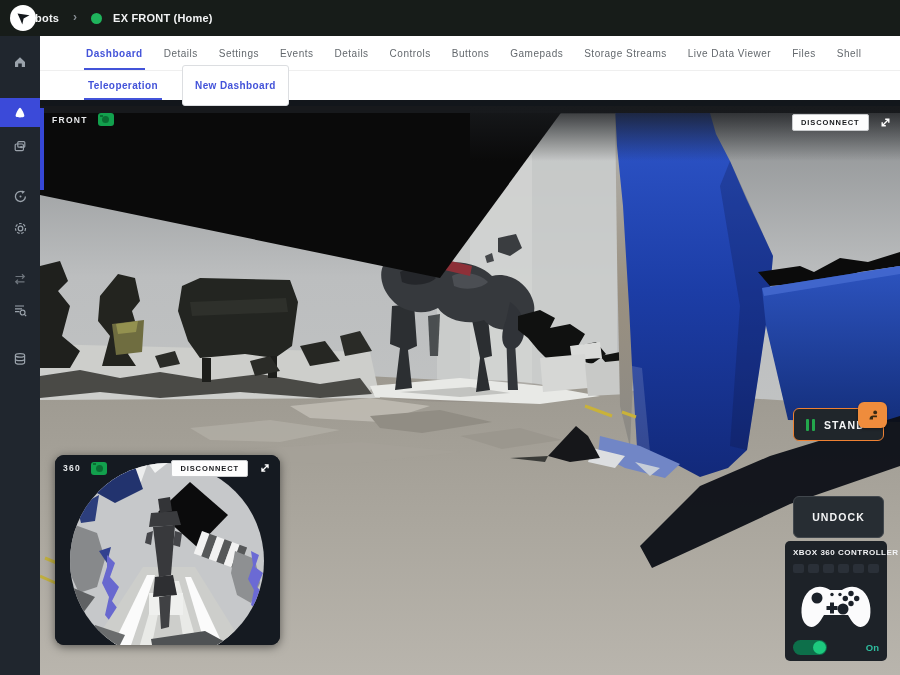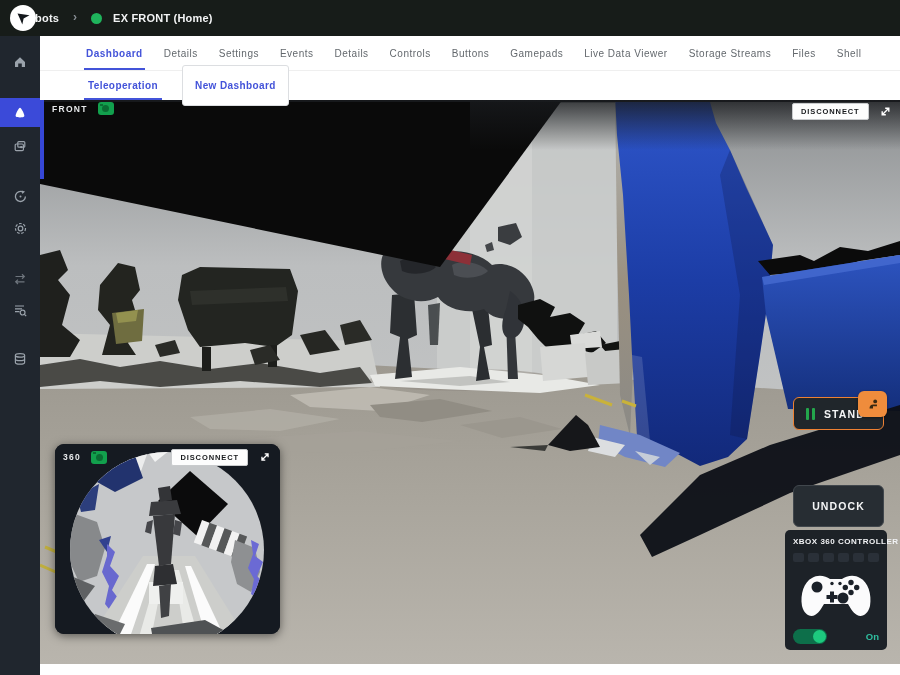--- a/index.html
+++ b/index.html
@@ -32,21 +32,21 @@
   .tab.active{color:#4353d9;font-weight:bold;box-shadow:inset 0 -2px 0 #4353d9;}
   .subtabrow{position:absolute;left:40px;top:71px;width:860px;height:29px;background:#fff;
     display:flex;align-items:center;padding-left:44px;z-index:20;}
   .subtab{height:29px;display:flex;align-items:center;font-size:10px;font-weight:bold;letter-spacing:.4px;
     color:#4353d9;box-shadow:inset 0 -2px 0 #4353d9;padding:0 4px;}
   .newdash{margin-left:20px;height:41px;border:1px solid #dcdee1;border-radius:3px;background:#fff;
     color:#4353d9;font-size:10px;font-weight:bold;letter-spacing:.4px;padding:0 12px;
     display:flex;align-items:center;cursor:pointer;}
 
   
-  .viewport{position:absolute;left:40px;top:89px;width:860px;height:575px;background:#12161b;z-index:10;}
+  .viewport{position:absolute;left:40px;top:100px;width:860px;height:575px;background:#12161b;z-index:10;}
   .scene{position:absolute;left:0;top:6px;width:860px;height:569px;display:block;}
 
   .overlay-label{position:absolute;display:flex;align-items:center;gap:10px;z-index:14;}
   .view-name{color:#e8eaec;font-size:8.5px;font-weight:bold;letter-spacing:1.3px;}
   .cam-chip{width:16px;height:13px;border-radius:3px;background:#12a04d;position:relative;}
   .cam-chip::before{content:"";position:absolute;left:4.5px;top:3px;width:7px;height:7px;border-radius:50%;
     background:#0a6d33;}
   .cam-chip::after{content:"";position:absolute;left:2px;top:1.5px;width:3px;height:2px;background:#0a6d33;}
   .disconnect-btn{background:#fdfdfd;color:#17191c;font-size:7.5px;font-weight:bold;letter-spacing:.9px;
     border:1px solid #c9cbcd;border-radius:2px;padding:3px 8px;cursor:pointer;font-family:inherit;}
@@ -158,22 +158,22 @@
 
   <nav class="tabrow">
     <div class="tab active">Dashboard</div>
     <div class="tab">Details</div>
     <div class="tab">Settings</div>
     <div class="tab">Events</div>
     <div class="tab">Details</div>
     <div class="tab">Controls</div>
     <div class="tab">Buttons</div>
     <div class="tab">Gamepads</div>
+    <div class="tab">Storage Streams</div>
     <div class="tab">Live Data Viewer</div>
-    <div class="tab">Storage Streams</div>
     <div class="tab">Files</div>
     <div class="tab">Shell</div>
 
   </nav>
 
   <nav class="subtabrow">
     <div class="subtab">Teleoperation</div>
     <button class="newdash">New Dashboard</button>
   </nav>
 

